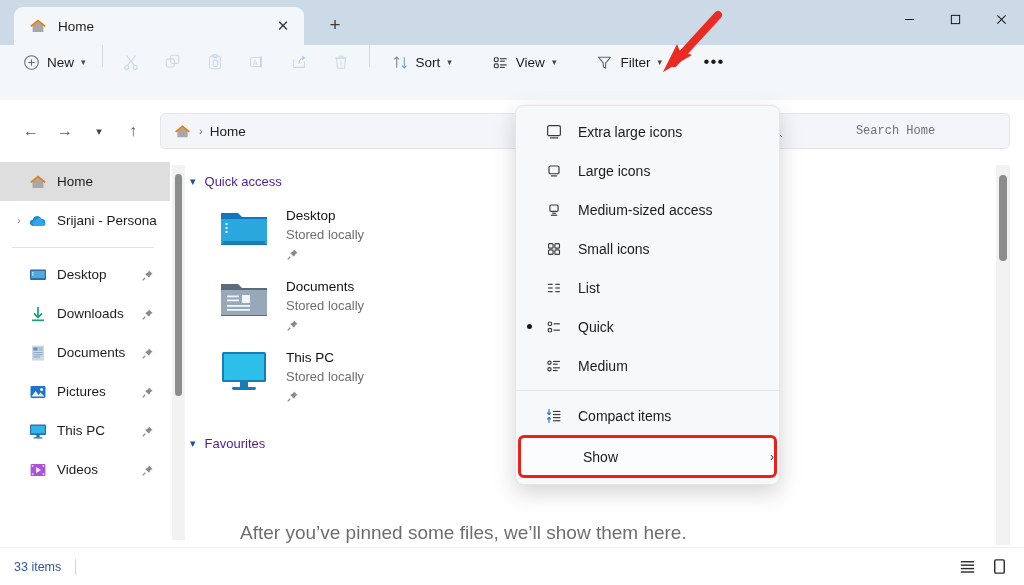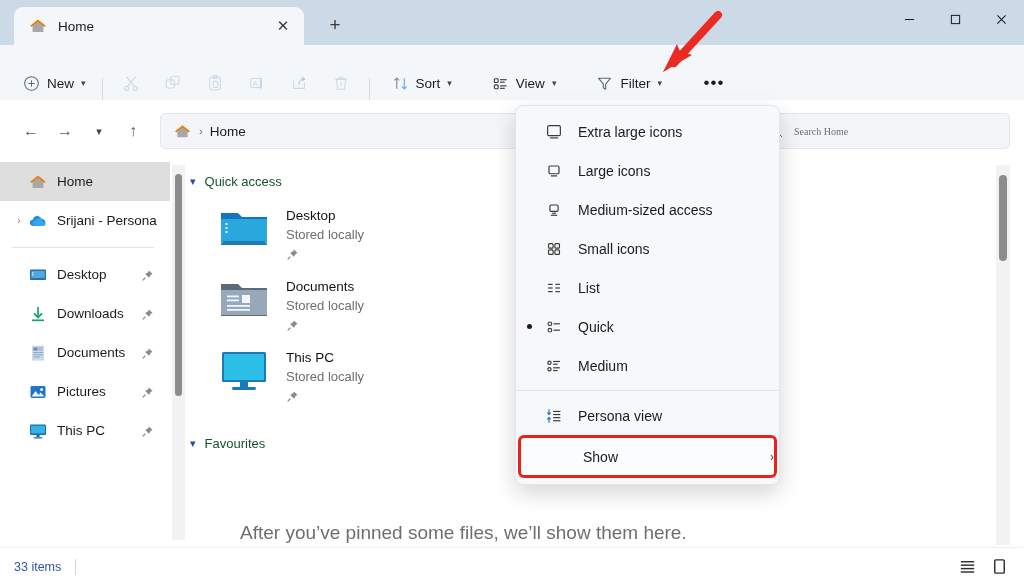--- a/index.html
+++ b/index.html
@@ -39,21 +39,21 @@
   .wincontrols { position: absolute; right: 0; top: 0; display: flex; height: 38px; }
   .wc {
     width: 46px; height: 38px; display: flex; align-items: center; justify-content: center;
     color: #1b1b1b; cursor: pointer;
   }
 
   
   .toolbar {
     position: absolute; top: 45px; left: 0; width: 1024px; height: 55px;
     background: #f4f7fa;
-    display: flex; align-items: flex-end; padding-left: 14px;
+    display: flex; align-items: flex-start; padding-left: 14px;
   }
   .tb-btn {
     height: 34px; display: flex; align-items: center; gap: 7px;
     padding: 0 9px; border-radius: 5px; cursor: pointer;
     font-size: 13.5px; color: #1b1b1b;
   }
   .tb-icon-btn {
     width: 42px; height: 34px; display: flex; align-items: center; justify-content: center;
     border-radius: 5px; cursor: pointer;
   }
@@ -78,21 +78,21 @@
   }
   .crumb-sep { color: #6b6b6b; font-size: 11px; }
   .crumb-text { font-size: 13.5px; color: #1b1b1b; }
   .searchbox {
     width: 254px; height: 36px;
     background: #f3f5f8; border: 1px solid #e2e6ea; border-radius: 5px;
     display: flex; align-items: center; padding: 0 12px; gap: 10px;
   }
   .searchbox input {
     border: none; outline: none; background: transparent;
-    font-family: Liberation Serif, serif; font-size: 10px; color: #1b1b1b; width: 100%;
+    font-family: Liberation Mono, monospace; font-size: 12px; color: #1b1b1b; width: 100%; text-align: center;
   }
   .searchbox input::placeholder { color: #6b6f76; }
 
   
   .body { position: absolute; top: 162px; left: 0; width: 1024px; height: 385px; background: #ffffff; }
 
   .sidebar {
     position: absolute; left: 0; top: 0; width: 170px; height: 385px;
     background: #ffffff; overflow: hidden;
   }
@@ -116,21 +116,21 @@
   .sb-thumb {
     position: absolute; left: 3px; top: 9px; width: 7px; height: 222px;
     background: #8c8c8c; border-radius: 4px; cursor: pointer;
   }
 
   .content {
     position: absolute; left: 190px; top: 0; width: 820px; height: 385px; overflow: hidden;
   }
   .group-hdr { display: flex; align-items: center; gap: 9px; padding: 12px 0 8px 0; cursor: pointer; }
   .group-chev { color: #1f4fa0; font-size: 11px; }
-  .group-title { font-size: 13px; color: #14532d; }
+  .group-title { font-size: 13px; color: #4c1d95; }
   .tile { display: flex; align-items: flex-start; gap: 16px; padding: 8px 0 8px 28px; cursor: pointer; }
   .tile-icon { width: 52px; height: 46px; flex: none; }
   .tile-meta { padding-top: 1px; }
   .tile-name { font-size: 13.5px; color: #111; line-height: 19px; }
   .tile-sub { font-size: 13px; color: #6e6e6e; line-height: 19px; }
   .tile-pin { width: 13px; height: 13px; margin-top: 3px; }
   .empty-note {
     position: absolute; left: 240px; top: 360px; font-size: 19px; color: #6e6e6e;
   }
 
@@ -455,20 +455,40 @@
         </span>
         <span class="side-label">This PC</span>
         <span class="side-pin">
           <svg viewBox="0 0 14 14" width="13" height="13">
               <path d="M8.5 1.5 L12.5 5.5 L10.6 6.2 L8.6 9.5 L4.5 5.4 L7.8 3.4 Z" fill="#8a8a8a"></path>
               <line x1="4.6" y1="9.4" x2="1.8" y2="12.2" stroke="#8a8a8a" stroke-width="1.3"></line>
             </svg>
         </span>
       </div>
 
+      <div class="side-item">
+        <span class="side-expander"></span>
+        <span class="side-ico">
+          <svg viewBox="0 0 20 20" width="20" height="20">
+            <rect x="2.6" y="4" width="14.8" height="12" rx="1" fill="#a855d8"></rect>
+            <rect x="3.8" y="5.2" width="1.6" height="1.6" fill="#f0e2f8"></rect>
+            <rect x="3.8" y="13.2" width="1.6" height="1.6" fill="#f0e2f8"></rect>
+            <rect x="14.6" y="5.2" width="1.6" height="1.6" fill="#f0e2f8"></rect>
+            <rect x="14.6" y="13.2" width="1.6" height="1.6" fill="#f0e2f8"></rect>
+            <path d="M8.2 7 L13 10 L8.2 13 Z" fill="#fbf6fe"></path>
+          </svg>
+        </span>
+        <span class="side-label">Videos</span>
+        <span class="side-pin">
+          <svg viewBox="0 0 14 14" width="13" height="13">
+              <path d="M8.5 1.5 L12.5 5.5 L10.6 6.2 L8.6 9.5 L4.5 5.4 L7.8 3.4 Z" fill="#8a8a8a"></path>
+              <line x1="4.6" y1="9.4" x2="1.8" y2="12.2" stroke="#8a8a8a" stroke-width="1.3"></line>
+            </svg>
+        </span>
+      </div>
     </div>
 
     <div class="sb-track">
       <div class="sb-thumb"></div>
     </div>
 
     <div class="content">
 
       <div class="group-hdr">
         <span class="group-chev">▾</span>
@@ -680,21 +700,21 @@
           <line x1="5.5" y1="3.5" x2="5.5" y2="9" stroke="#1f6fc4" stroke-width="1.3"></line>
           <path d="M3.6 7.3 L5.5 9.3 L7.4 7.3" fill="none" stroke="#1f6fc4" stroke-width="1.3"></path>
           <line x1="5.5" y1="18.5" x2="5.5" y2="13" stroke="#1f6fc4" stroke-width="1.3"></line>
           <path d="M3.6 14.7 L5.5 12.7 L7.4 14.7" fill="none" stroke="#1f6fc4" stroke-width="1.3"></path>
           <line x1="10" y1="6" x2="18" y2="6" stroke="#3a3a3a" stroke-width="1.3"></line>
           <line x1="10" y1="9.4" x2="18" y2="9.4" stroke="#3a3a3a" stroke-width="1.3"></line>
           <line x1="10" y1="12.8" x2="18" y2="12.8" stroke="#3a3a3a" stroke-width="1.3"></line>
           <line x1="10" y1="16.2" x2="18" y2="16.2" stroke="#3a3a3a" stroke-width="1.3"></line>
         </svg>
       </span>
-      <span class="menu-label">Persona view</span>
+      <span class="menu-label">Compact items</span>
     </div>
 
     <div class="menu-item highlight">
       <span class="menu-label">Show</span>
       <span class="menu-submark">›</span>
     </div>
   </div>
 
   <div class="arrow">
     <svg width="110" height="70" viewBox="0 0 110 70">

